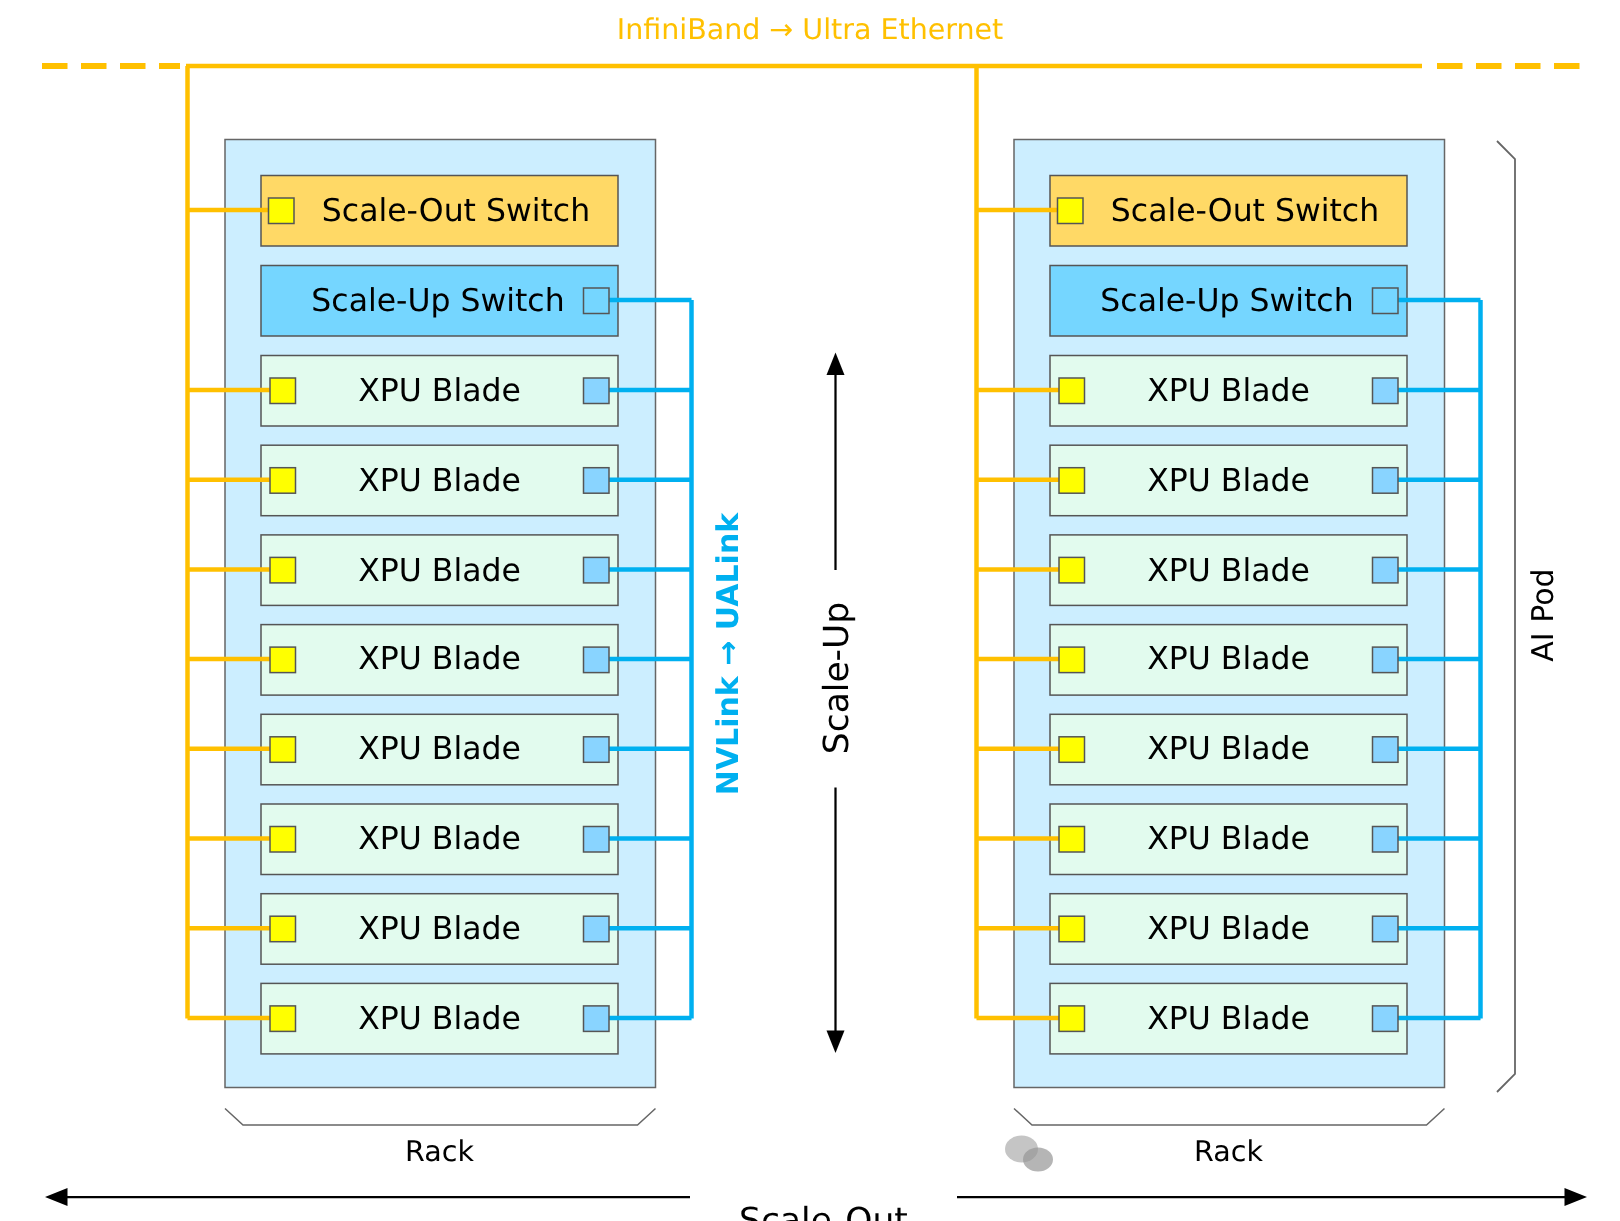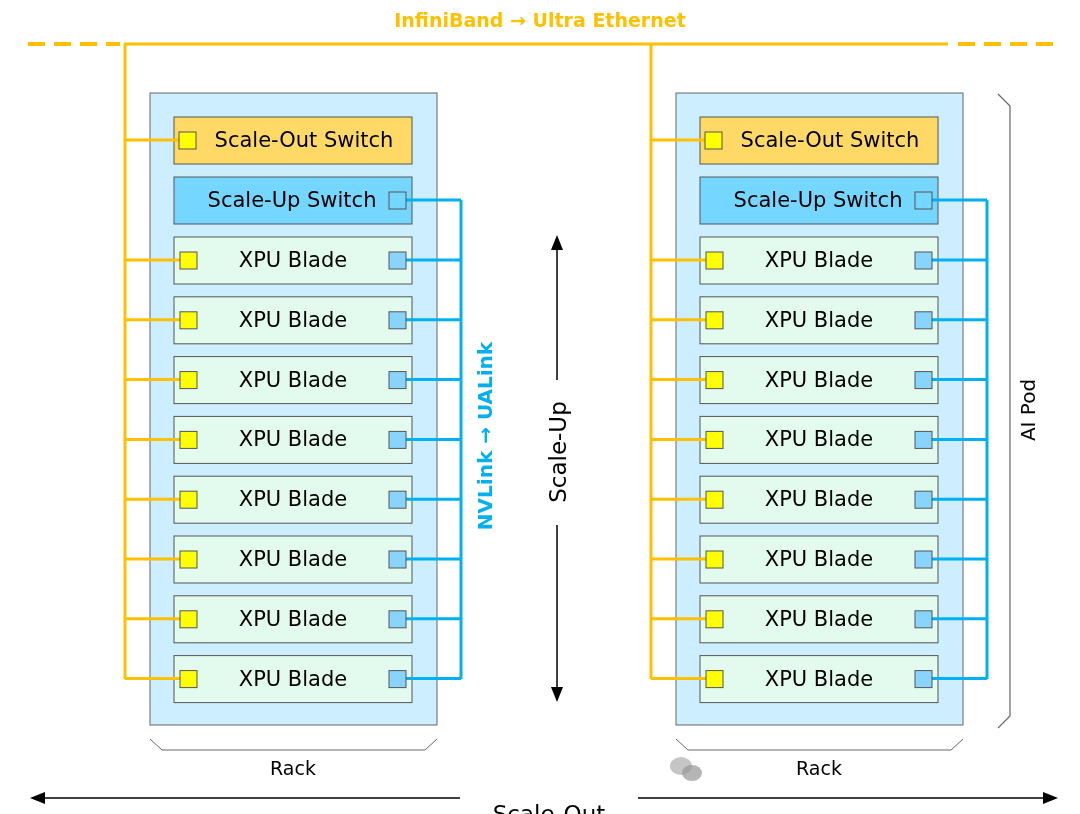--- a/index.html
+++ b/index.html
@@ -127,21 +127,21 @@
   <g>
     <line x1="40" y1="798" x2="460" y2="798" stroke="#000" stroke-width="1.5"></line>
     <line x1="638" y1="798" x2="1046" y2="798" stroke="#000" stroke-width="1.5"></line>
     <polygon points="30,798 45,792 45,804" fill="#000"></polygon>
     <polygon points="1058,798 1043,792 1043,804" fill="#000"></polygon>
   </g>
 
   <path d="M998,94 L1010,106 L1010,716 L998,728" fill="none" stroke="#666" stroke-width="1.2"></path>
 </svg>
 
-<div class="t" style="left:0;width:1080px;text-align:center;top:9px;font-size:19px;font-weight:bold;color:#FFC000;">InfiniBand → Ultra Ethernet</div>
+<div class="t" style="left:0;width:1080px;text-align:center;top:9px;font-size:19px;font-weight:normal;color:#FFC000;">InfiniBand → Ultra Ethernet</div>
 
 <div class="t" style="left:485px;top:436px;transform:translate(-50%,-50%) rotate(-90deg);font-size:20px;font-weight:bold;color:#00B0F0;">NVLink → UALink</div>
 
 <div class="t" style="left:558px;top:452px;transform:translate(-50%,-50%) rotate(-90deg);font-size:23px;color:#000;">Scale-Up</div>
 
 <div class="t" style="left:1028px;top:410px;transform:translate(-50%,-50%) rotate(-90deg);font-size:20px;color:#000;">AI Pod</div>
 
 <div class="t" style="left:549px;top:798px;transform:translate(-50%,-50%);font-size:23px;color:#000;margin-top:16px;">Scale-Out</div>
 
 <div class="t" style="left:293px;top:768px;transform:translate(-50%,-50%);font-size:19px;color:#000;">Rack</div>

